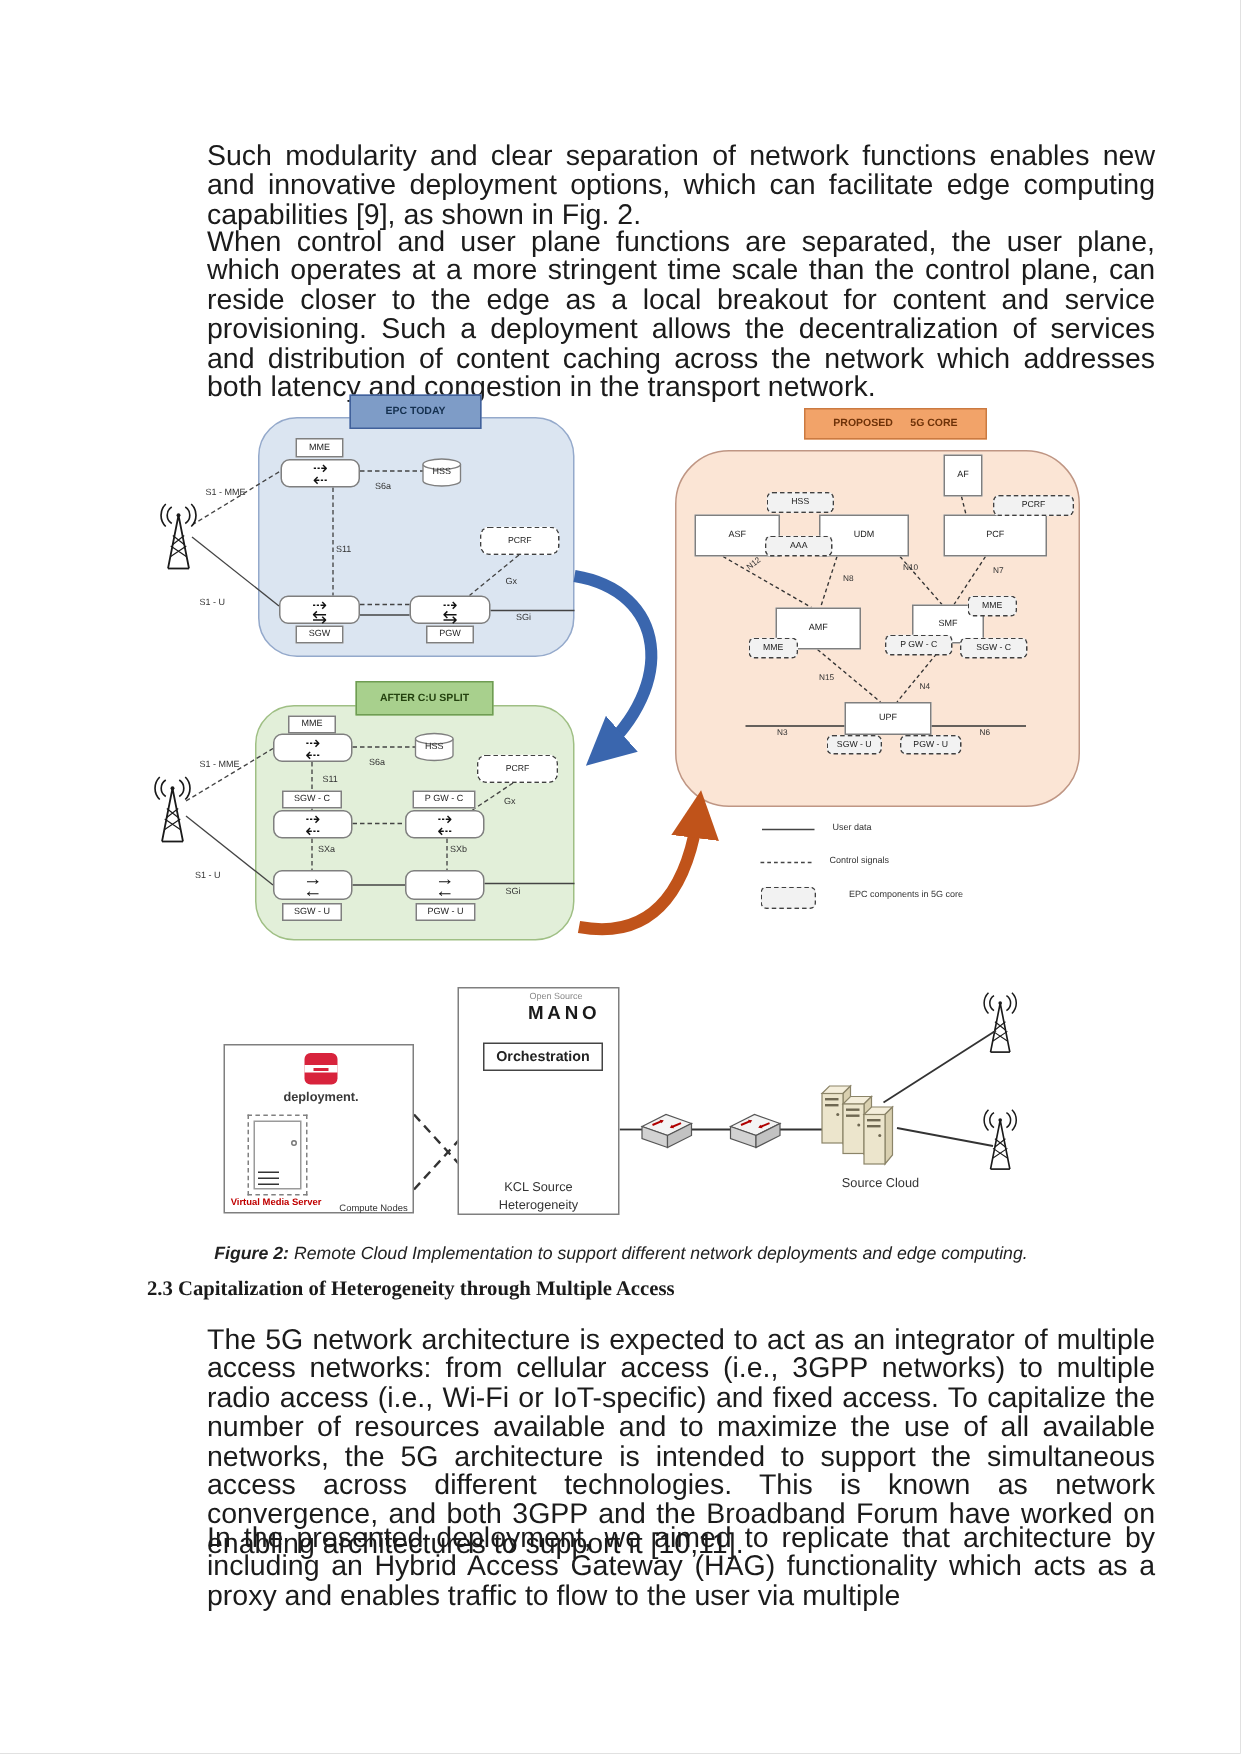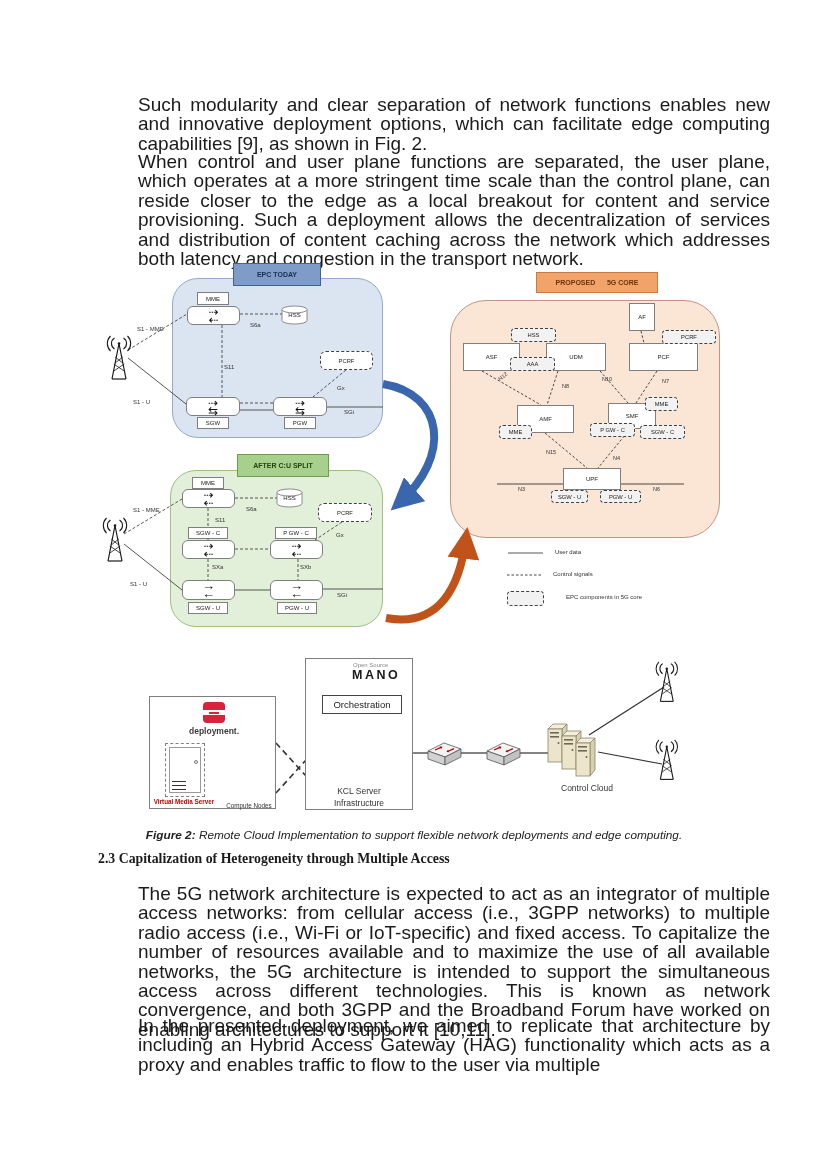--- a/index.html
+++ b/index.html
@@ -289,28 +289,28 @@
         <div class="l1"></div>
         <div class="l2"></div>
         <div class="l3"></div>
     </div>
     <span class="txt" style="left:150px; top:542px; width:68px; text-align:center; font-size:6.3px; font-weight:bold; color:#c00000;">Virtual Media Server</span>
     <span class="txt" style="left:218px; top:546px; width:62px; text-align:center; font-size:6.3px; color:#333;">Compute Nodes</span>
 
     <div class="manobox" style="left:305px; top:402px; width:108px; height:152px;"></div>
     <span class="txt" style="left:353px; top:406px; font-size:6px; color:#888;">Open Source</span>
     <span class="txt" style="left:352px; top:412px; font-size:12.5px; font-weight:bold; letter-spacing:2.5px; color:#1a1a1a;">MANO</span>
-    <div class="orch" style="left:322px; top:439px; width:80px; height:19px;">Orchestration</div>
-    <span class="txt" style="left:319px; top:530px; width:80px; text-align:center; font-size:8.5px; color:#333;">KCL  Server</span>
-    <span class="txt" style="left:319px; top:542px; width:80px; text-align:center; font-size:8.5px; color:#333;">Infrastructure</span>
-    <span class="txt" style="left:552px; top:527px; width:70px; text-align:center; font-size:8.5px; color:#333;">Control Cloud</span>
+    <div class="orch" style="left:322px; top:439px; width:80px; height:19px;font-weight:bold;">Orchestration</div>
+    <span class="txt" style="left:319px; top:530px; width:80px; text-align:center; font-size:8.5px; color:#333;">KCL  Source</span>
+    <span class="txt" style="left:319px; top:542px; width:80px; text-align:center; font-size:8.5px; color:#333;">Heterogeneity</span>
+    <span class="txt" style="left:552px; top:527px; width:70px; text-align:center; font-size:8.5px; color:#333;">Source Cloud</span>
   </div>
 
   <p class="caption" style="top:828px;">
-    <b>Figure 2:</b><span> Remote Cloud Implementation to support flexible network deployments and edge computing.</span>
+    <b>Figure 2:</b><span> Remote Cloud Implementation to support different network deployments and edge computing.</span>
   </p>
 
   <h2 class="heading" style="top:851px;">2.3 Capitalization of Heterogeneity through Multiple Access</h2>
 
   <p class="para" style="top:884px;">The 5G network architecture is expected to act as an integrator of multiple access networks: from cellular access (i.e., 3GPP networks) to multiple radio access (i.e., Wi-Fi or IoT-specific) and fixed access. To capitalize the number of resources available and to maximize the use of all available networks, the 5G architecture is intended to support the simultaneous access across different technologies. This is known as network convergence, and both 3GPP and the Broadband Forum have worked on enabling architectures to support it [10,11].</p>
   <p class="para" style="top:1016px;">In the presented deployment, we aimed to replicate that architecture by including an Hybrid Access Gateway (HAG) functionality which acts as a proxy and enables traffic to flow to the user via multiple</p>
 
 </div>
 
 </body></html>

